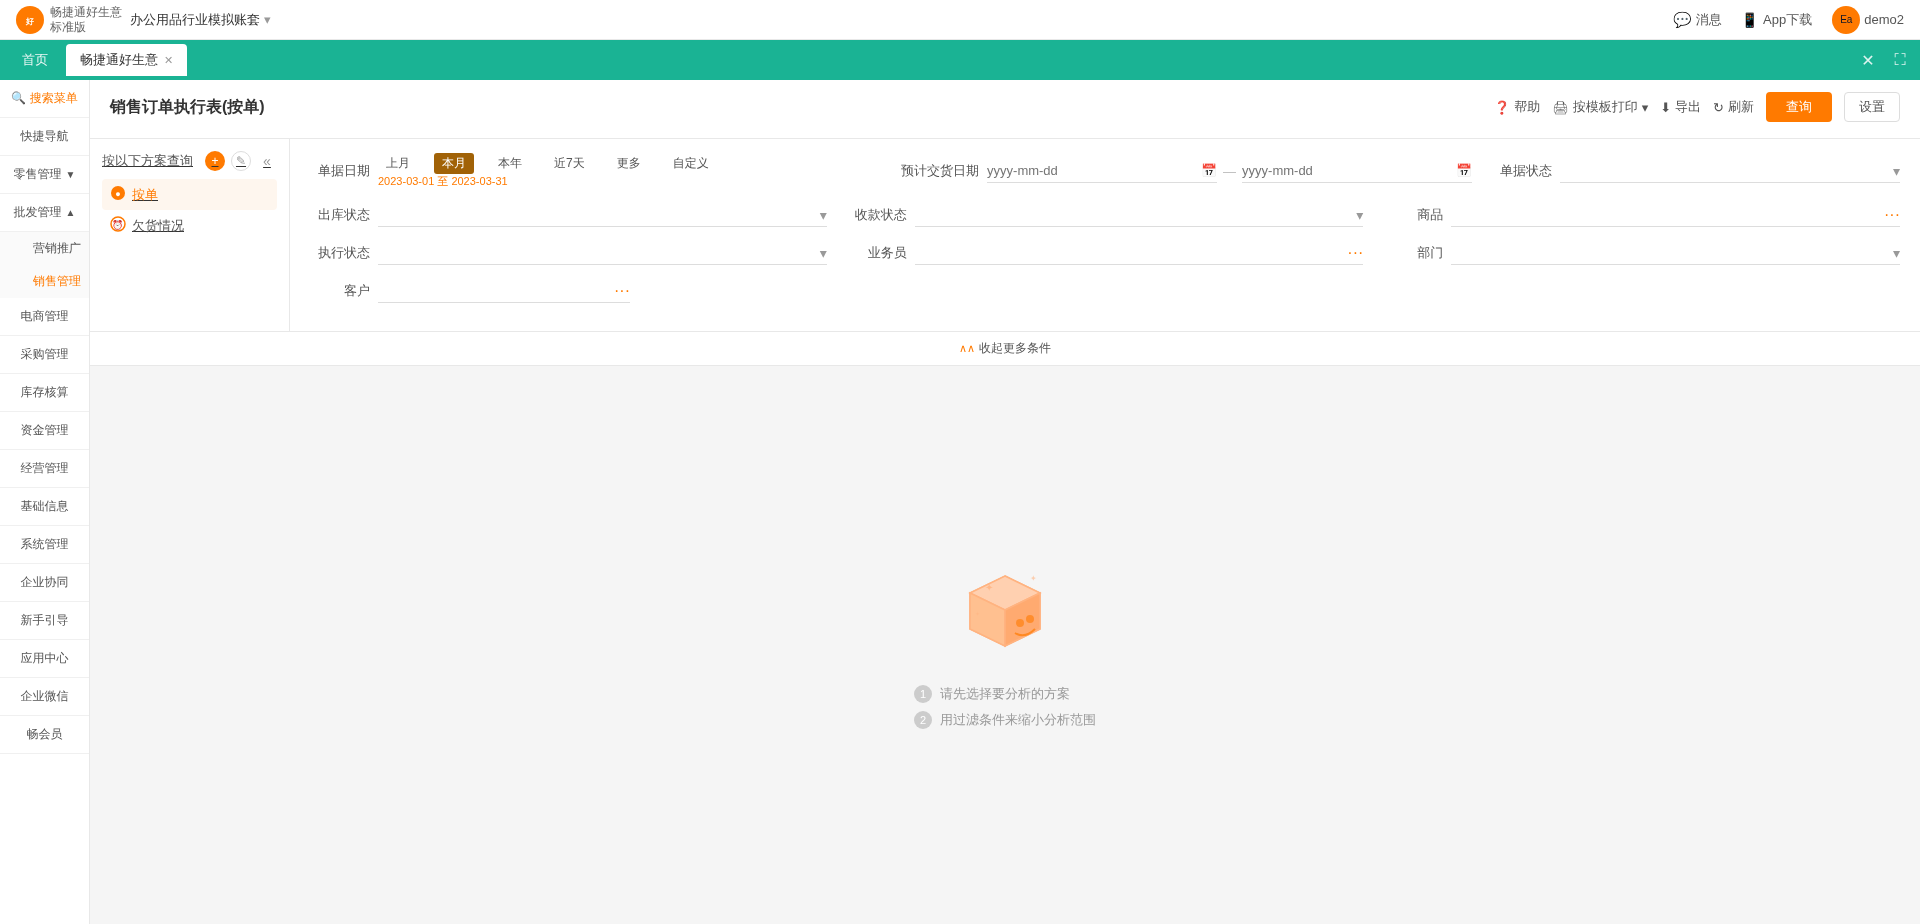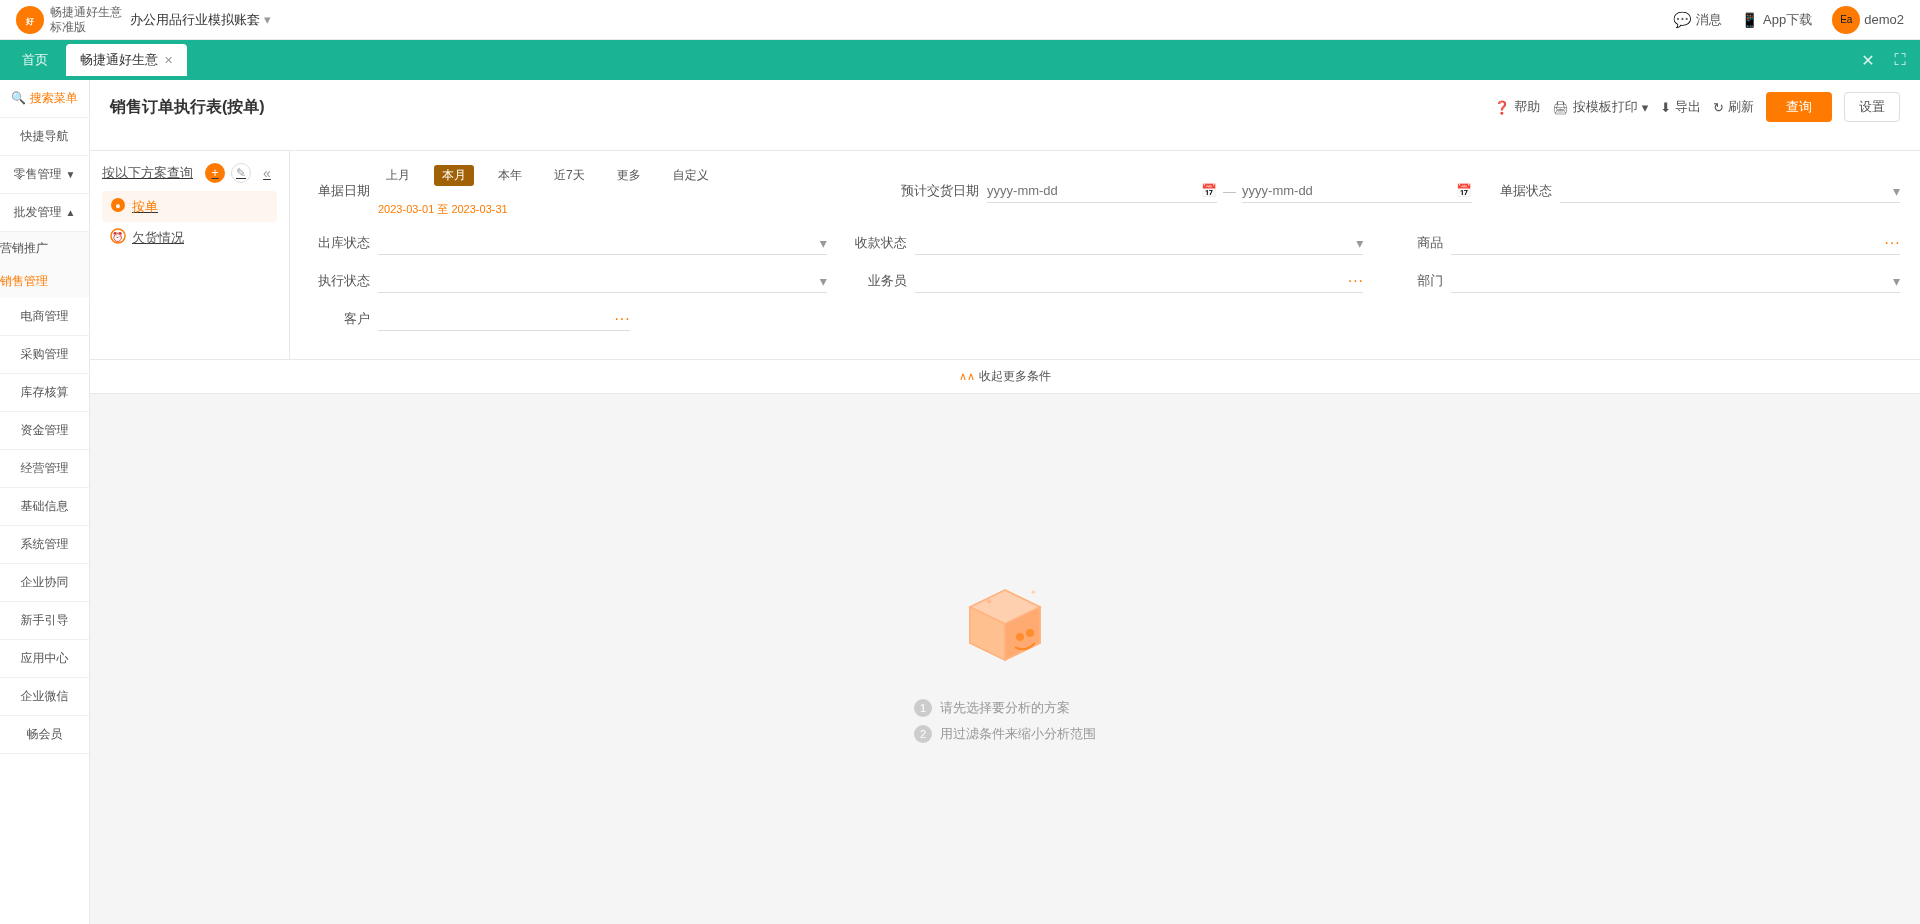--- a/index.html
+++ b/index.html
@@ -123,41 +123,41 @@
       color: #555;
       border-bottom: 1px solid #f0f0f0;
     }
     .sidebar-item.has-arrow {
       display: flex; align-items: center; justify-content: center; gap: 4px;
     }
     .sidebar-sub {
       background: #fafafa;
     }
     .sidebar-sub-item {
-      padding: 8px 0;
-      text-align: left;
+      padding: 8px 8px;
+      text-align: right;
       cursor: pointer;
       font-size: 12px;
       color: #555;
     }
     .sidebar-sub-item.active { color: #ff7a00; }
 
     
     .content-area {
       flex: 1;
       overflow-y: auto;
       background: #f5f5f5;
       display: flex;
       flex-direction: column;
     }
 
     
     .page-header {
       background: #fff;
-      padding: 12px 20px 16px;
+      padding: 12px 20px 4px;
       border-bottom: 1px solid #e8e8e8;
       display: flex;
       align-items: center;
       justify-content: space-between;
     }
     .page-title {
       font-size: 16px;
       font-weight: bold;
       color: #333;
       padding-bottom: 12px;
@@ -308,21 +308,21 @@
       border: none;
     }
     .btn-date.active {
       background: #a16207;
       color: white;
       border-radius: 3px;
     }
     .current-date-hint {
       font-size: 11px;
       color: #ff7a00;
-      margin-top: 16px;
+      margin-top: 0;
     }
     .filter-date-area {
       display: flex;
       flex-direction: column;
       flex: 1;
     }
     .filter-date-row {
       display: flex; align-items: center; gap: 16px;
     }
 

